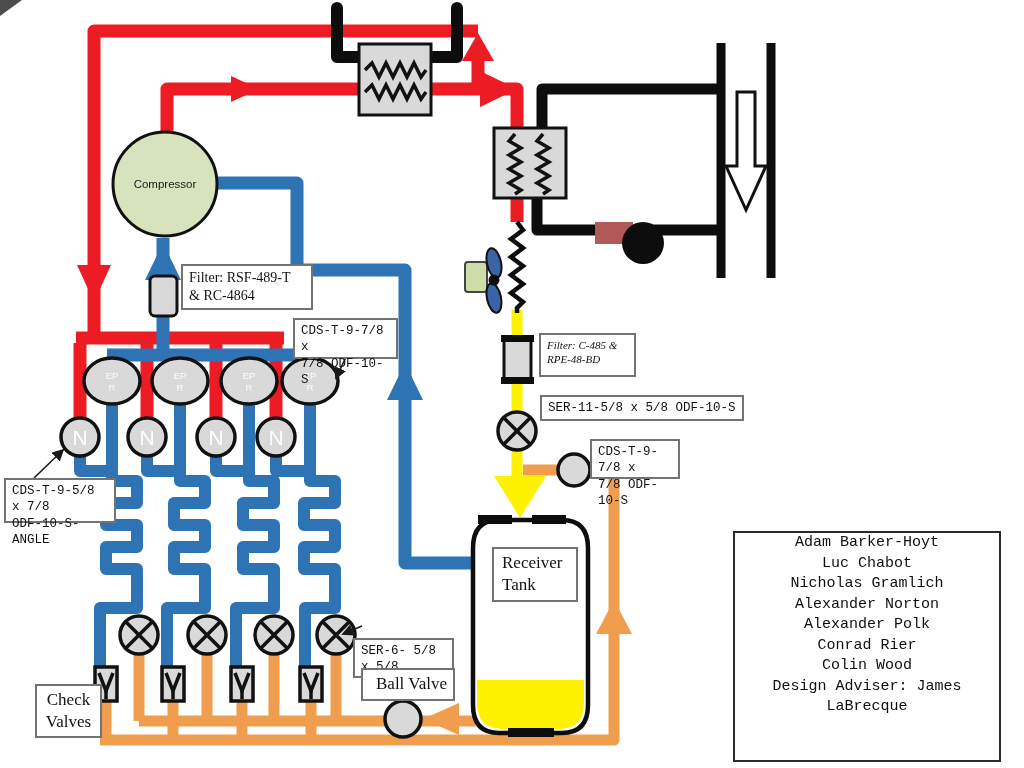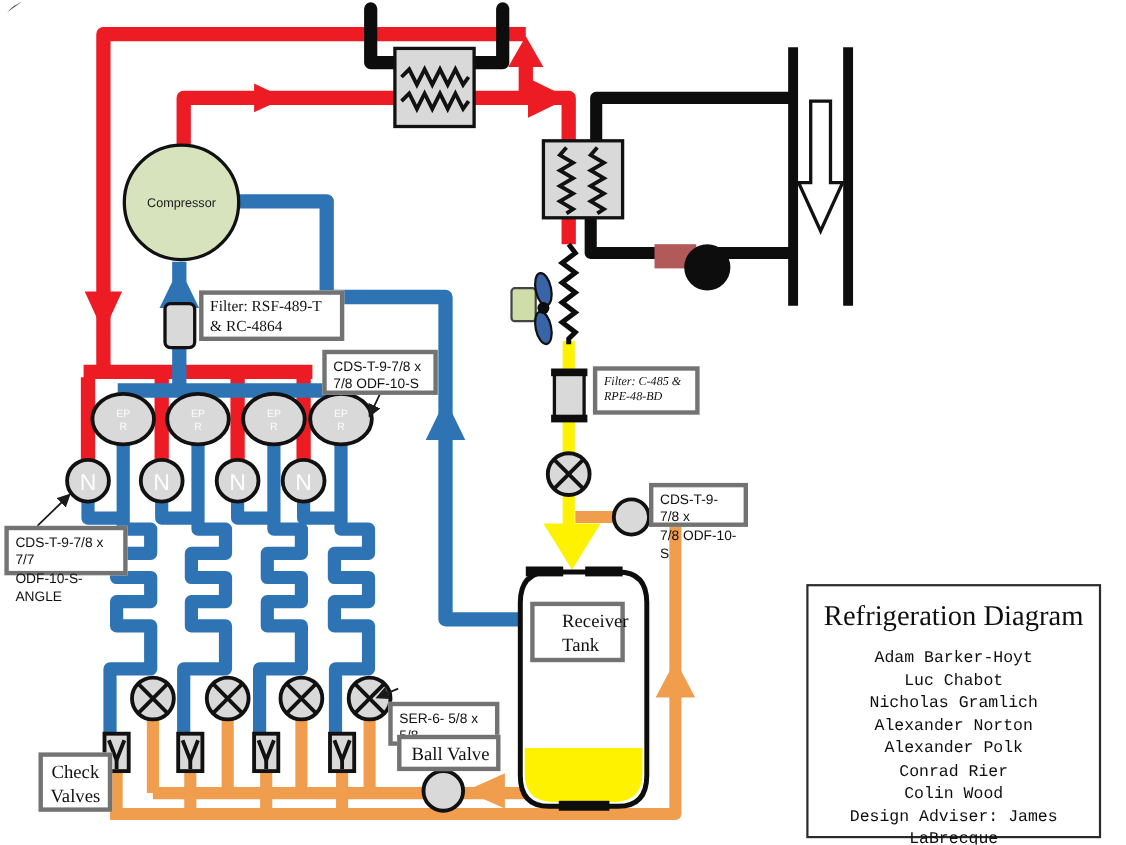--- a/index.html
+++ b/index.html
@@ -1,22 +1,22 @@
 <!DOCTYPE html>
 <html><head>
 <meta charset="utf-8">
 <style>
   html,body{margin:0;padding:0;background:#fff;}
   #slide{position:relative;width:1024px;height:768px;background:#ffffff;overflow:hidden;
-         font-family:"Liberation Sans",sans-serif;border-radius:30px;}
+         font-family:"Liberation Sans",sans-serif;}
   #slide svg{position:absolute;left:0;top:0;}
-  .label-box{position:absolute;background:#ffffff;border:4px solid #737373;
+  .label-box{position:absolute;background:#ffffff;border:2px solid #737373;
              color:#111;line-height:1.3;padding:3px 6px;box-sizing:border-box;}
   .serif{font-family:"Liberation Serif",serif;}
-  .sans{font-family:Liberation Sans, sans-serif;}
+  .sans{font-family:Liberation Mono, monospace;}
   .fs12{font-size:12.5px;}
   .fs13{font-size:11px;font-style:italic;}
   .fs14{font-size:14px;}
   .fs16{font-size:17px;}
   .center{text-align:center;}
   #title-block{position:absolute;left:733px;top:531px;width:268px;height:231px;
                background:#fff;border:2px solid #2a2a2a;text-align:center;box-sizing:border-box;}
   #title-block .tb-title{font-family:"Liberation Serif",serif;font-size:26px;color:#0f0f0f;
                margin-top:12px;margin-bottom:14px;}
   #title-block .tb-name{font-family:Liberation Mono, monospace;font-size:15px;color:#0f0f0f;
@@ -261,56 +261,58 @@
   <div>Filter: RSF-489-T</div>
   <div>&amp; RC-4864</div>
 </div>
 
 <div class="label-box sans fs12" style="left:293px;top:318px;width:105px;height:41px;">
   <div>CDS-T-9-7/8 x</div>
   <div>7/8 ODF-10-S</div>
 </div>
 
 <div class="label-box sans fs12" style="left:4px;top:478px;width:112px;height:45px;">
-  <div>CDS-T-9-7/8 x 7/7</div>
+  <div>CDS-T-9-5/8 x 7/8</div>
   <div>ODF-10-S-ANGLE</div>
 </div>
 
 <div class="label-box sans fs12" style="left:353px;top:590px;width:101px;height:40px;margin-top:48px;">
   <div>SER-6- 5/8 x 5/8</div>
   <div>ODF-10-S</div>
 </div>
 
+<div class="label-box sans fs12" style="left:540px;top:395px;height:26px;white-space:nowrap;">
+  <div>SER-11-5/8 x 5/8 ODF-10-S</div>
+</div>
 
 <div class="label-box serif fs13" style="left:539px;top:333px;width:97px;height:44px;">
   <div>Filter: C-485 &amp;</div>
   <div>RPE-48-BD</div>
 </div>
 
 <div class="label-box sans fs12" style="left:590px;top:439px;width:90px;height:40px;">
   <div>CDS-T-9-7/8 x</div>
   <div>7/8 ODF-10-S</div>
 </div>
 
 <div class="label-box serif fs16 center" style="left:361px;top:668px;width:94px;height:33px;text-align:right;">
   <div>Ball Valve</div>
 </div>
 
 <div class="label-box serif fs16 center" style="left:35px;top:684px;width:67px;height:54px;">
   <div>Check</div>
   <div>Valves</div>
 </div>
 
-<div class="label-box serif fs16" style="left:482px;top:547px;width:86px;height:55px;padding-left:25px;">
+<div class="label-box serif fs16" style="left:492px;top:547px;width:86px;height:55px;padding-left:8px;">
   <div>Receiver</div>
   <div>Tank</div>
 </div>
 
 <div id="title-block">
-  <div class="tb-title">Refrigeration Diagram</div>
   <div class="tb-name">Adam Barker-Hoyt</div>
   <div class="tb-name">Luc Chabot</div>
   <div class="tb-name">Nicholas Gramlich</div>
   <div class="tb-name">Alexander Norton</div>
   <div class="tb-name">Alexander Polk</div>
   <div class="tb-name">Conrad Rier</div>
   <div class="tb-name">Colin Wood</div>
   <div class="tb-name">Design Adviser: James LaBrecque</div>
 </div>
 

